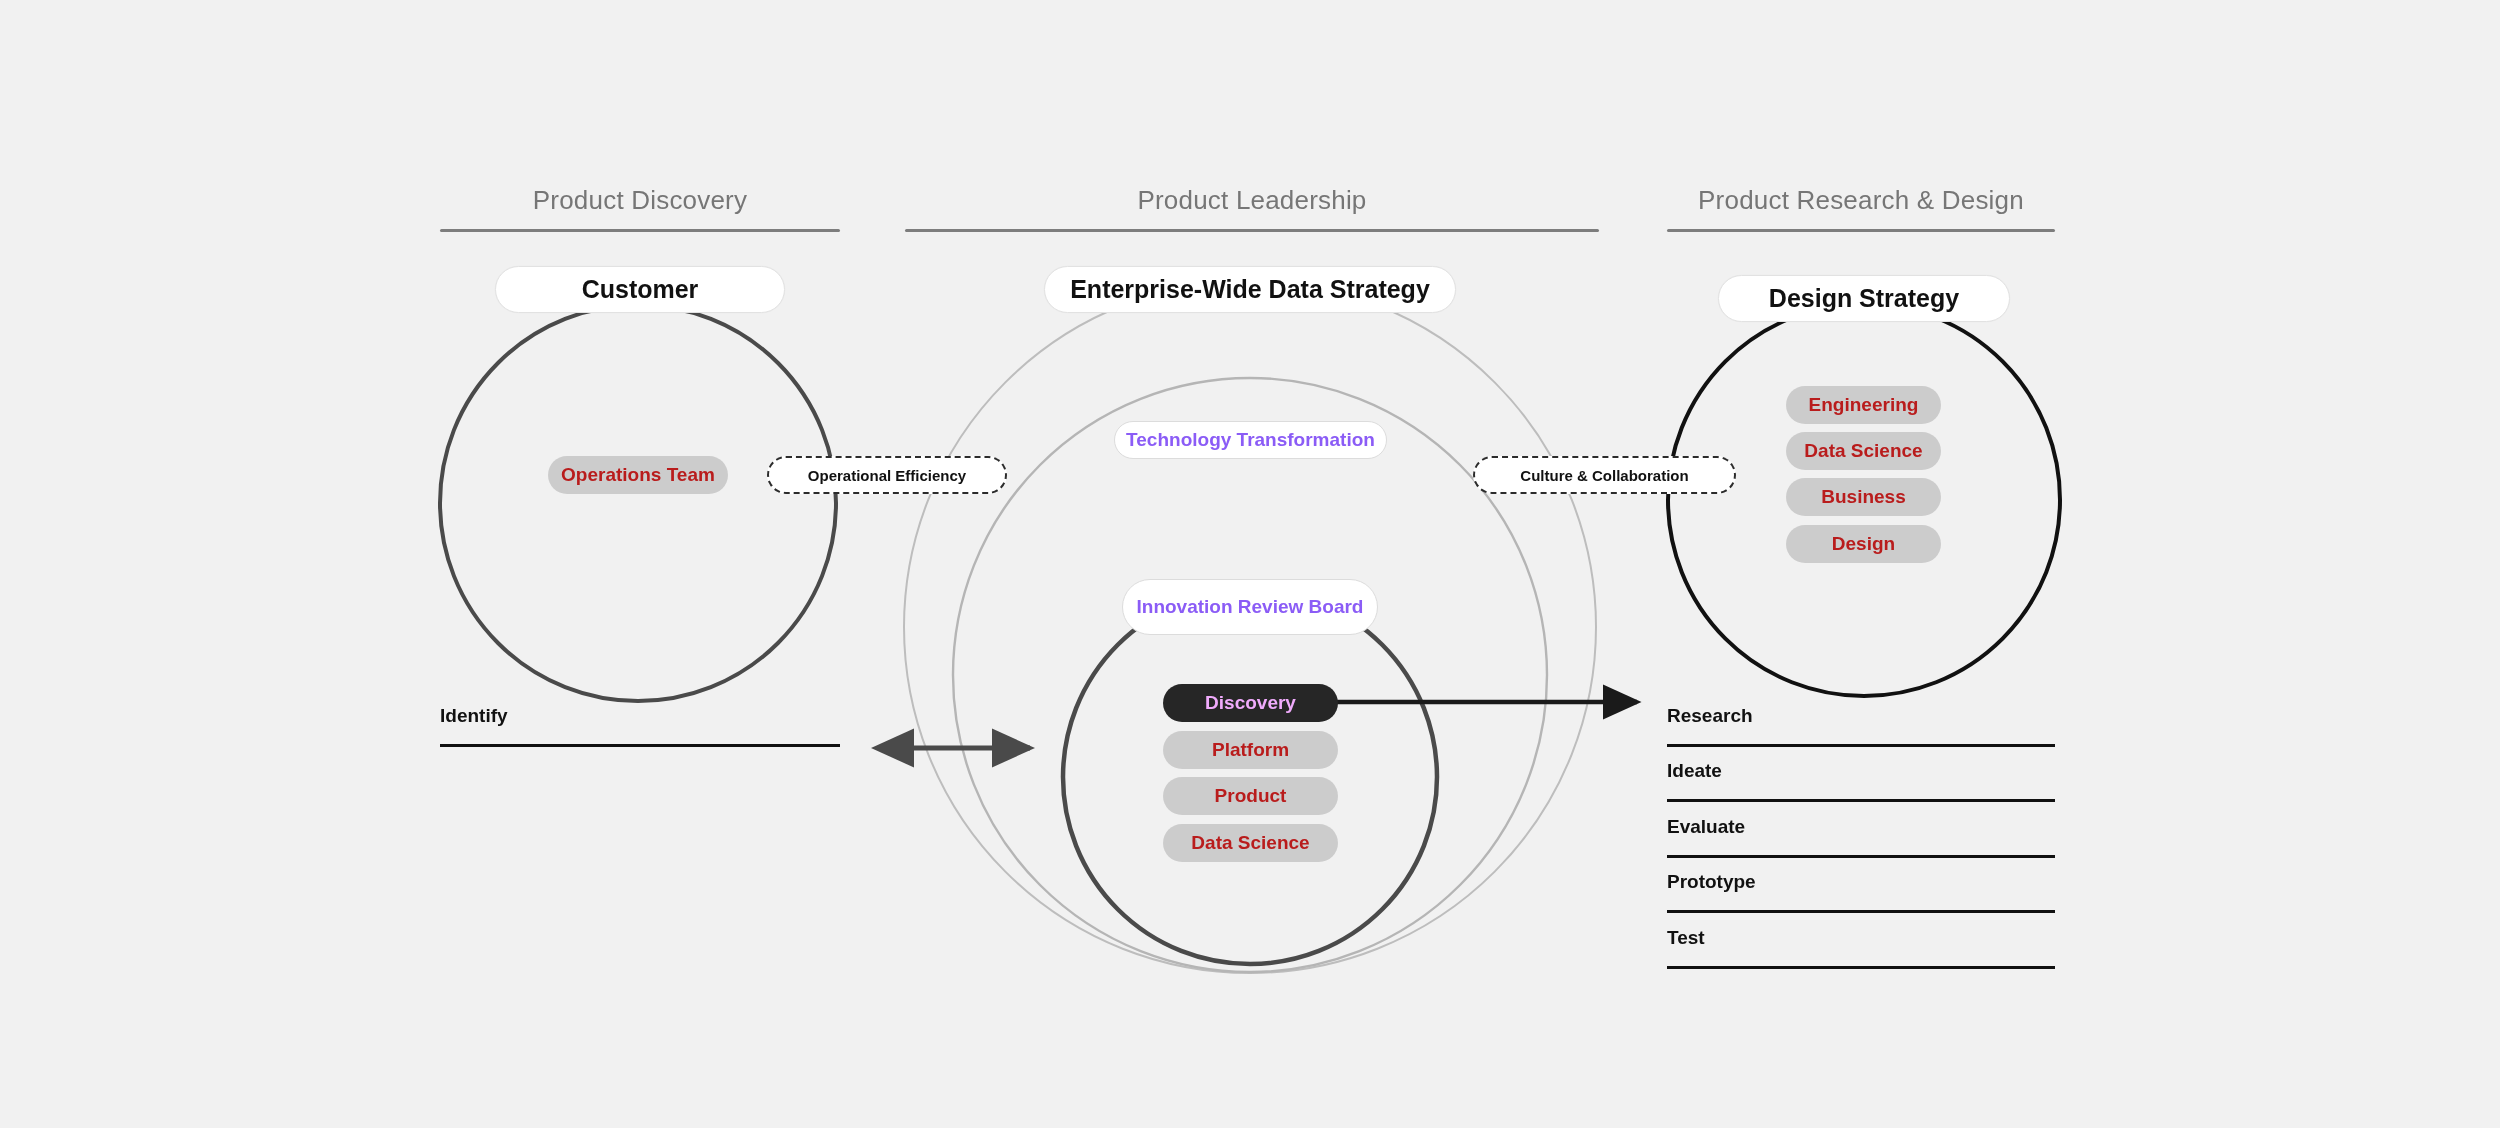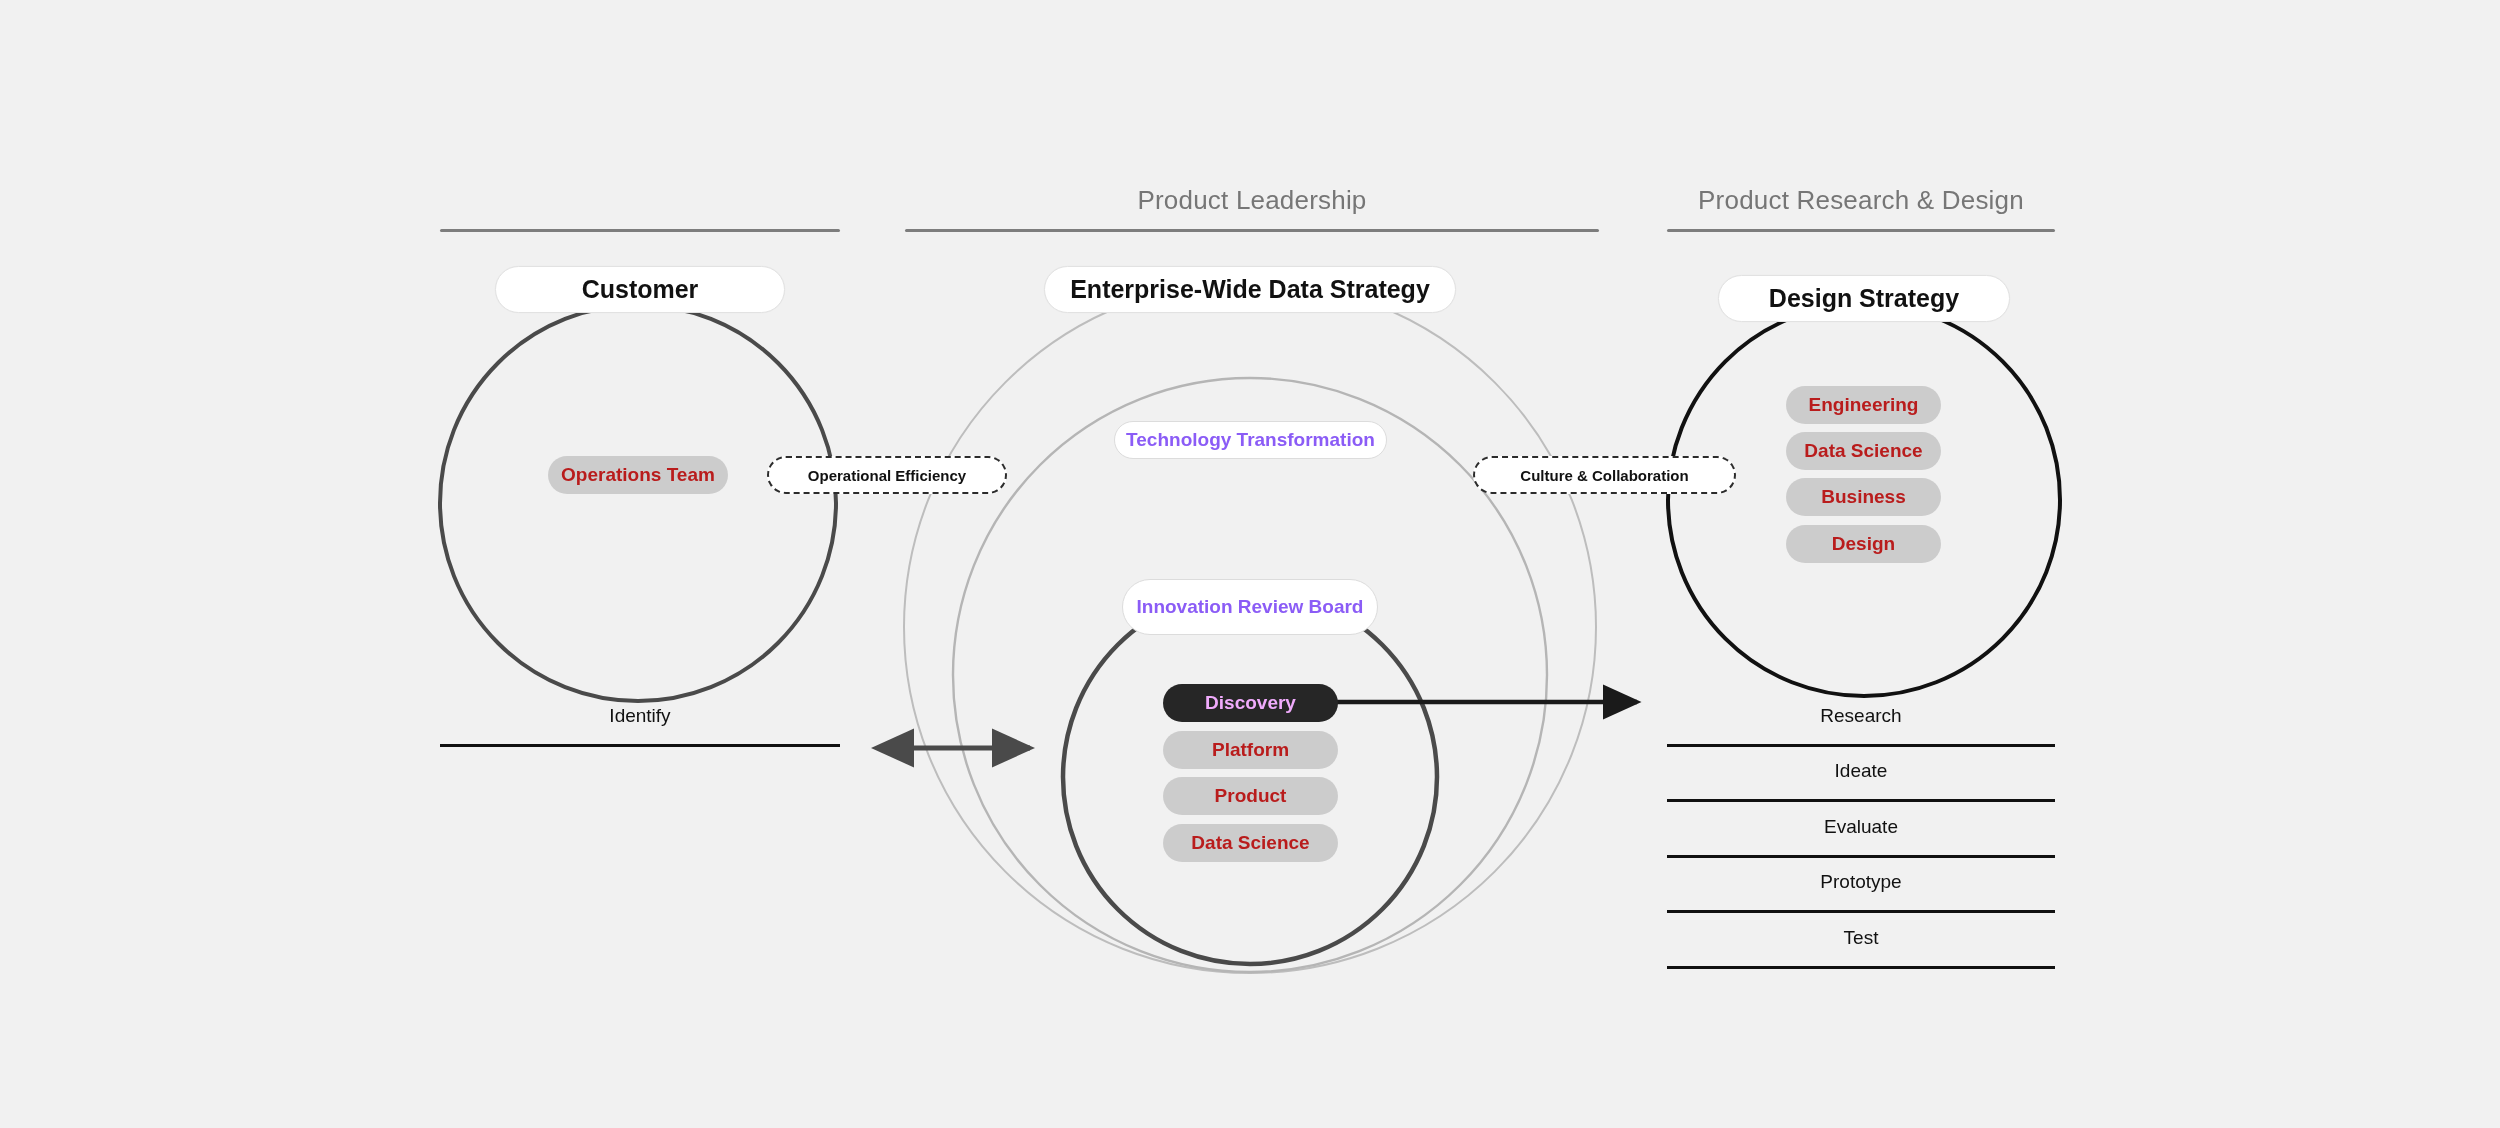--- a/index.html
+++ b/index.html
@@ -91,23 +91,22 @@
     background: #262626;
     border-radius: 999px;
     color: #f0abfc;
     font-weight: bold;
     font-size: 19px;
   }
 
   
   .step-label {
     position: absolute;
-    text-align: center;
     color: #111111;
-    font-weight: normal;
+    font-weight: bold;
     font-size: 19px;
     white-space: nowrap;
   }
   .step-rule {
     position: absolute;
     height: 3px;
     background: #111111;
   }
 </style>
 </head>
@@ -134,20 +133,21 @@
     <circle cx="1250" cy="675" r="297" fill="none" stroke="#b5b5b5" stroke-width="2.4"></circle>
     <circle cx="1250" cy="777" r="187" fill="none" stroke="#4a4a4a" stroke-width="4.5"></circle>
 
     <circle cx="1864" cy="500" r="196" fill="none" stroke="#111111" stroke-width="4"></circle>
 
     <line x1="878" y1="748" x2="1030" y2="748" stroke="#4a4a4a" stroke-width="5" marker-start="url(#arrowSolidDarkStart)" marker-end="url(#arrowSolidDark)"></line>
 
     <line x1="1337" y1="702" x2="1637" y2="702" stroke="#1a1a1a" stroke-width="4.5" marker-end="url(#arrowSolidBlack)"></line>
   </svg>
 
+  <div class="col-header" style="left:440px; top:185px; width:400px;">Product Discovery</div>
   <div class="col-rule" style="left:440px; top:229px; width:400px;"></div>
 
   <div class="col-header" style="left:905px; top:185px; width:694px;">Product Leadership</div>
   <div class="col-rule" style="left:905px; top:229px; width:694px;"></div>
 
   <div class="col-header" style="left:1667px; top:185px; width:388px;">Product Research &amp; Design</div>
   <div class="col-rule" style="left:1667px; top:229px; width:388px;"></div>
 
   <div class="pill pill-title" style="left:1044px; top:266px; width:412px; height:47px;">
     <span>Enterprise-Wide Data Strategy</span>

